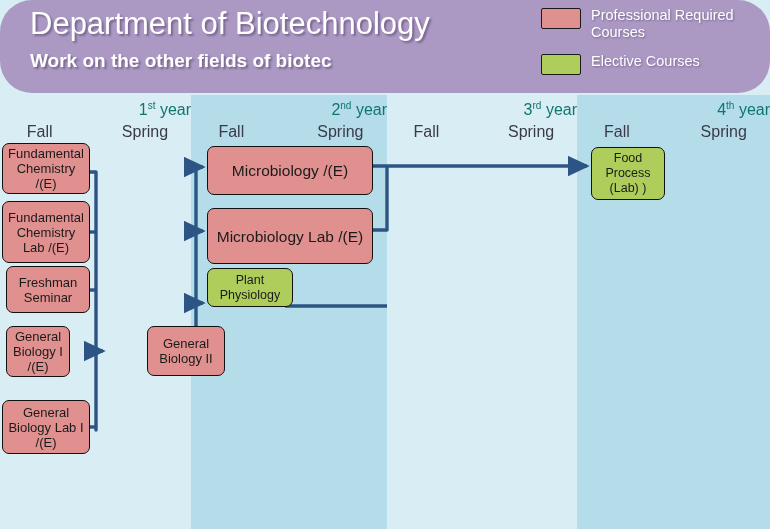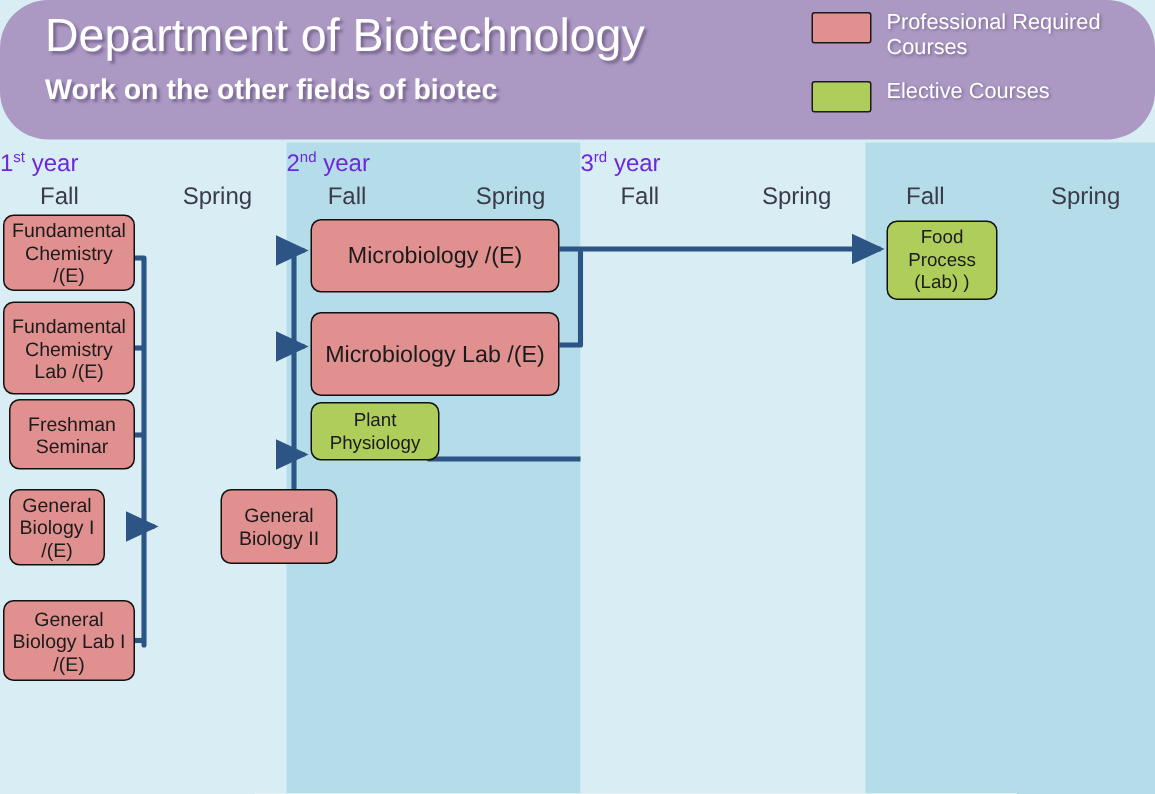--- a/index.html
+++ b/index.html
@@ -26,22 +26,22 @@
   .legend-label{margin-left:10px;font-size:14.5px;color:#ffffff;line-height:17px;
                 width:175px;text-shadow:1px 1px 2px rgba(80,60,100,.55);}
 
   
   .band{position:absolute;top:95px;height:434px;}
   #band1{left:0;width:191px;background:#d9edf4;}
   #band2{left:191px;width:196px;background:#b5dde9;}
   #band3{left:387px;width:190px;background:#d9edf4;}
   #band4{left:577px;width:193px;background:#b5dde9;}
 
-  .year-head{position:absolute;width:100%;top:5px;text-align:left;
-             font-size:16px;color:#6d28d9;white-space:nowrap;}
+  .year-head{position:absolute;width:100%;top:5px;text-align:right;
+             font-size:16px;color:#0f766e;white-space:nowrap;}
   .year-head sup{font-size:10px;vertical-align:super;}
   .sem{position:absolute;top:28px;font-size:16px;color:#3a3a4a;}
   .sem.fall{left:14%;}
   .sem.spring{right:12%;}
 
   
   #wires{position:absolute;left:0;top:0;width:770px;height:529px;}
 
   
   .box{position:absolute;box-sizing:border-box;border:1.6px solid #111;
@@ -102,20 +102,24 @@
   <div class="band" id="band3">
     <div class="year-head">
       <span>3</span><sup>rd</sup>
       <span>year</span>
     </div>
     <div class="sem fall">Fall</div>
     <div class="sem spring">Spring</div>
   </div>
 
   <div class="band" id="band4">
+    <div class="year-head">
+      <span>4</span><sup>th</sup>
+      <span>year</span>
+    </div>
     <div class="sem fall">Fall</div>
     <div class="sem spring">Spring</div>
   </div>
 
   <svg id="wires" viewBox="0 0 770 529" width="770" height="529">
     <defs>
       <marker id="ah" markerWidth="7" markerHeight="7" refX="5.6" refY="3" orient="auto" markerUnits="strokeWidth">
         <path d="M0,0 L6.4,3 L0,6 z" fill="#2c5484"></path>
       </marker>
     </defs>

